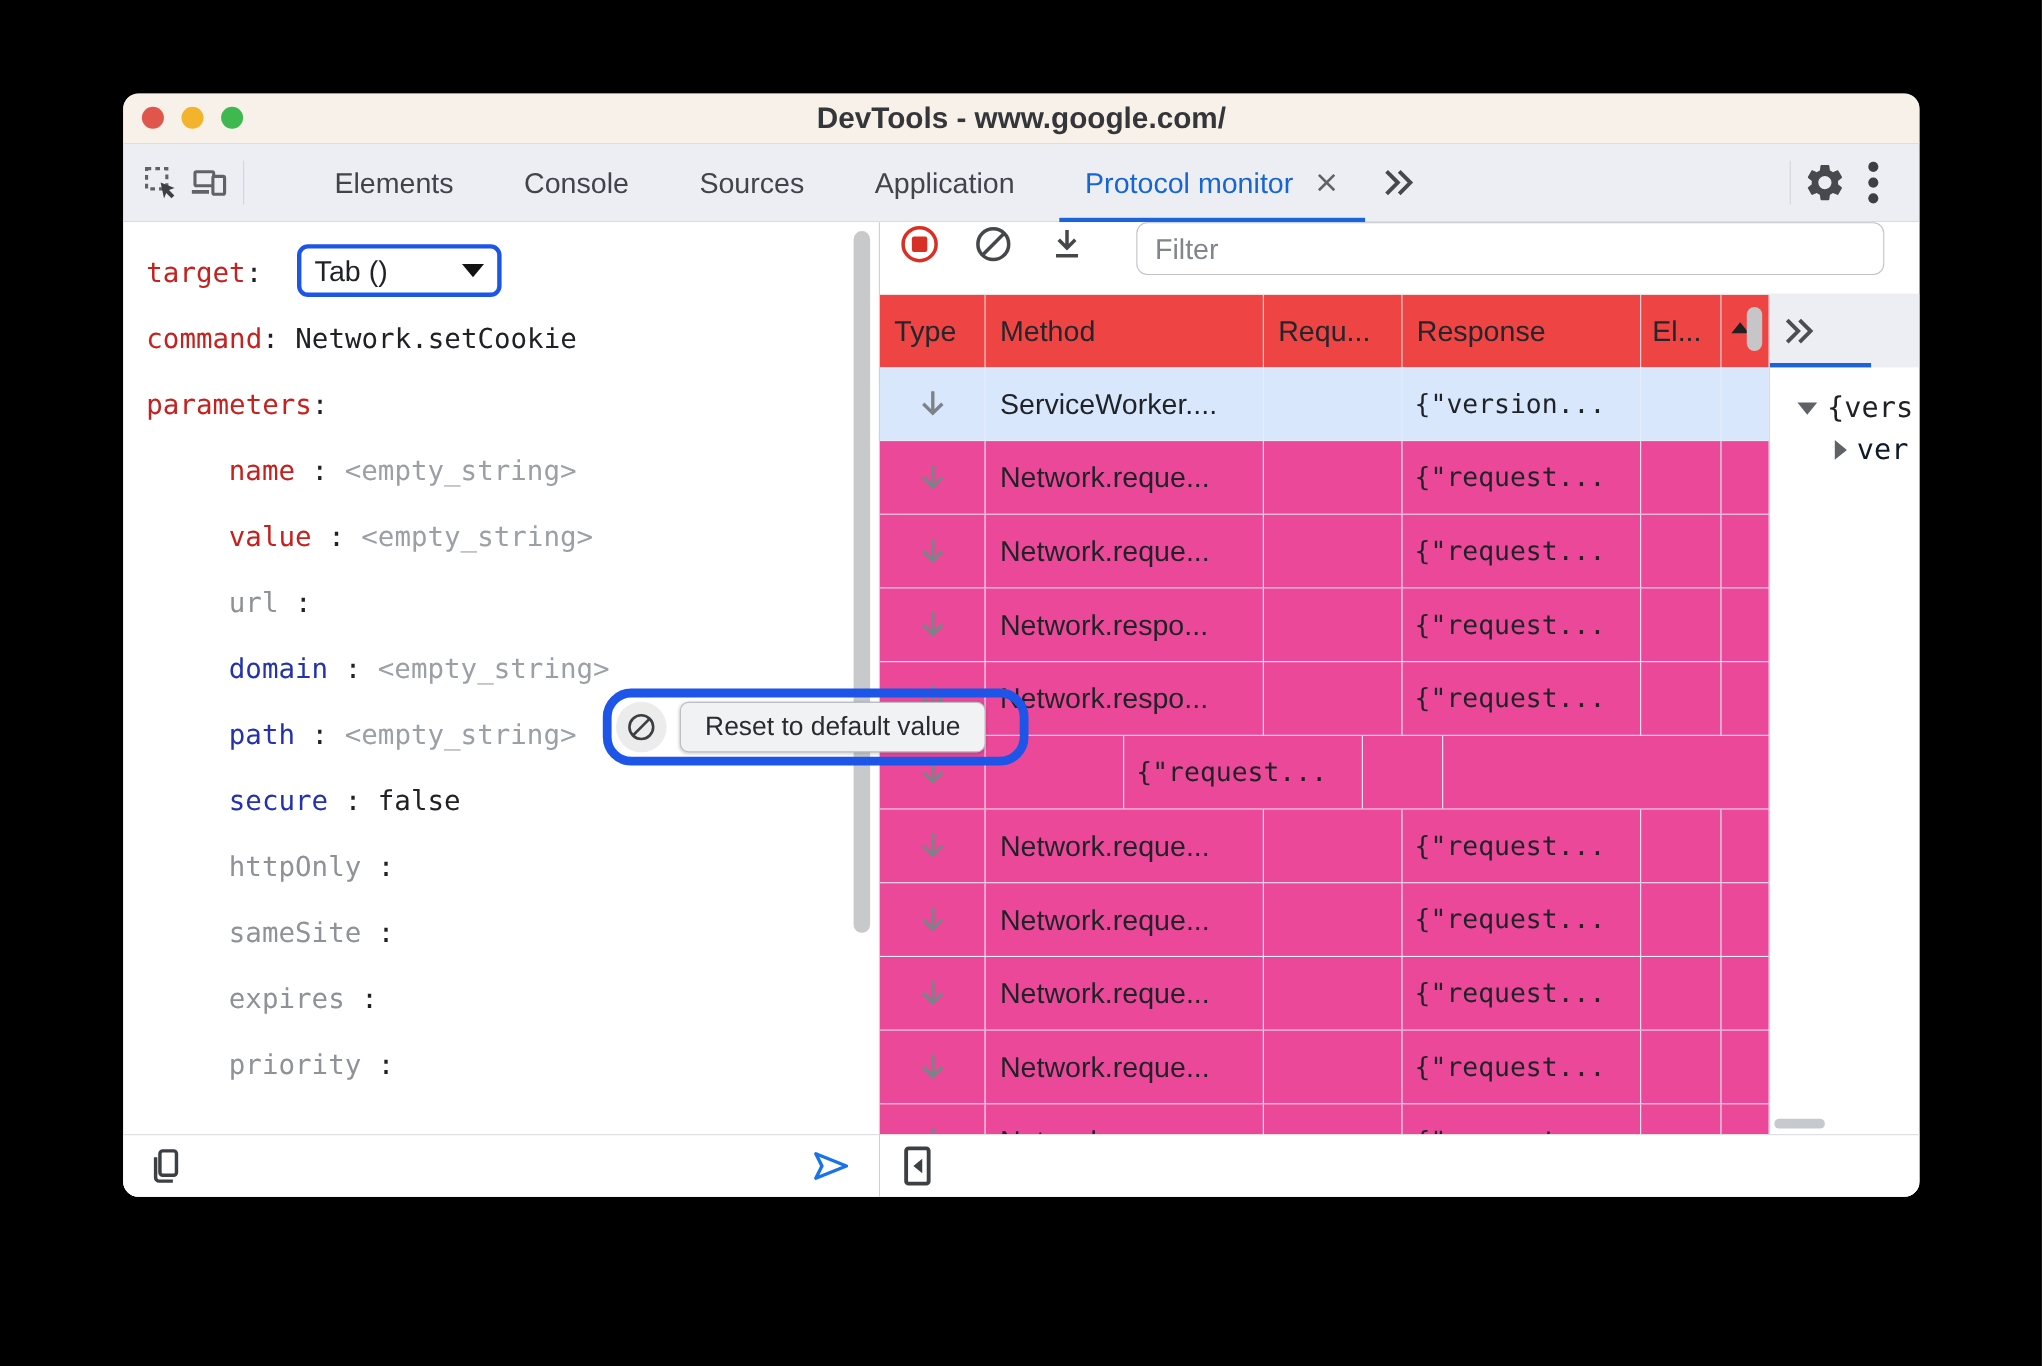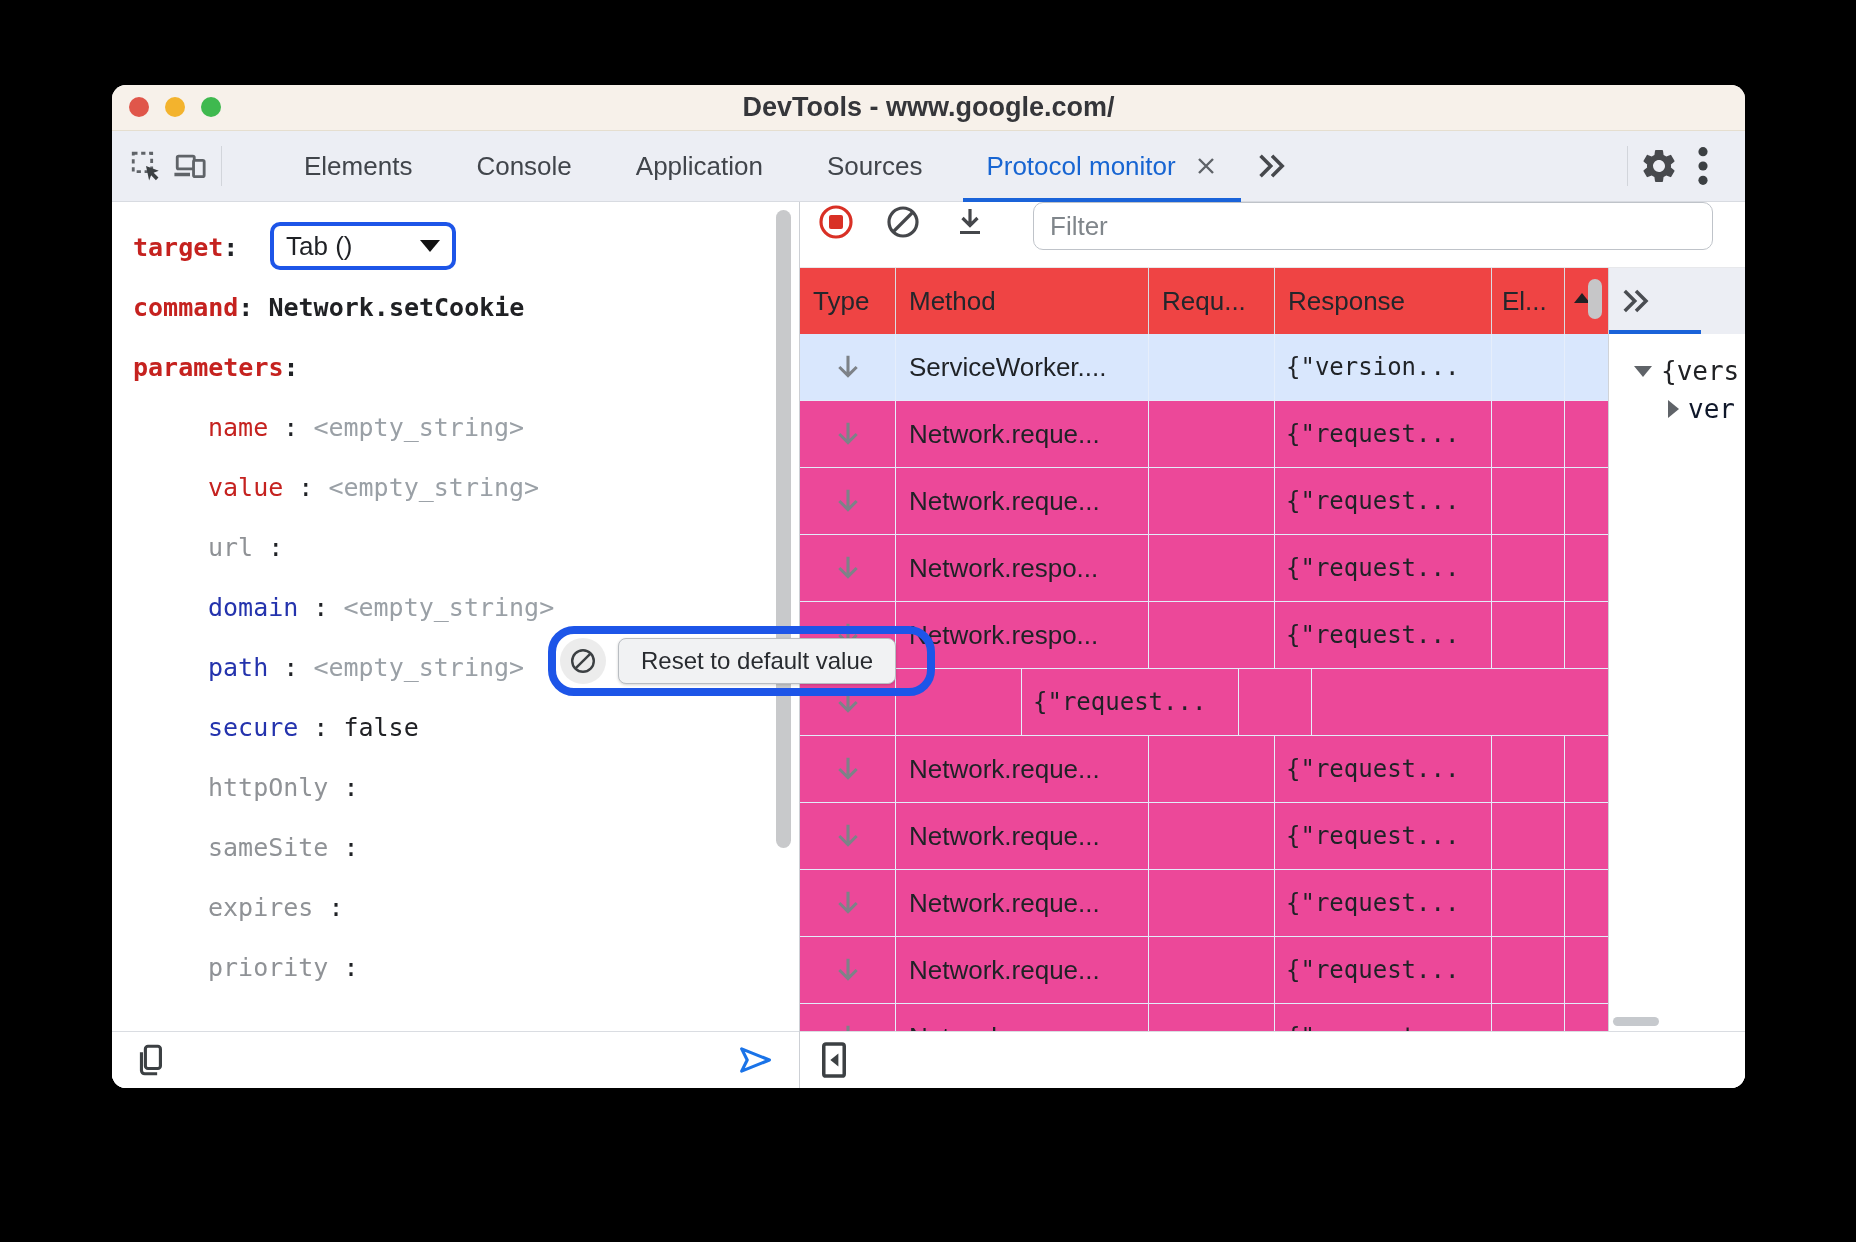--- a/index.html
+++ b/index.html
@@ -23,21 +23,21 @@
   .tab.active{color:#1765d2;justify-content:flex-end;}
   .tab.active::after{content:"";position:absolute;left:4px;right:4px;bottom:0;height:4px;background:#1a63d9;}
   .closex{margin-left:18px;display:flex;align-items:center;}
   .spacer{flex:1;}
 
   
   .content{position:absolute;top:117px;left:0;right:0;bottom:0;display:flex;}
   .left-panel{width:688px;border-right:1px solid #cdd0d5;position:relative;box-sizing:border-box;background:#fff;flex:none;}
   .editor{position:absolute;top:0;left:0;right:16px;bottom:56px;overflow:hidden;padding-top:15px;font-family:"DejaVu Sans Mono",monospace;font-size:25px;}
   .code-line{height:60px;display:flex;align-items:center;padding-left:96px;white-space:pre;}
-  .code-line.top{padding-left:21px;font-weight:bold;}
+  .code-line.top{padding-left:21px;}
   .k-red{color:#c5221f;}
   .k-blue{color:#2433ad;}
   .k-gray{color:#8f9296;}
   .sep{color:#1f2125;}
   .v-muted{color:#9aa0a6;}
   .v-dark{color:#202124;}
   .left-scroll{position:absolute;right:8px;top:8px;width:15px;height:638px;background:#c8c9cb;border-radius:8px;}
 
   .panel-toolbar{position:absolute;left:0;right:0;bottom:0;height:56px;border-top:1px solid #dadde2;background:#fff;display:flex;align-items:center;}
   .send-btn{position:absolute;right:24px;top:8px;width:40px;height:40px;display:flex;align-items:center;justify-content:center;}
@@ -120,24 +120,24 @@
       </span>
       <span class="vsep"></span>
 
       <span class="tab first">
           <span>Elements</span>
         </span>
       <span class="tab">
           <span>Console</span>
         </span>
       <span class="tab">
-          <span>Application</span>
+          <span>Sources</span>
         </span>
       <span class="tab">
-          <span>Sources</span>
+          <span>Application</span>
         </span>
       <span class="tab active">
         <span>Protocol monitor</span>
         <span class="closex">
           <svg width="24" height="24" viewBox="0 0 24 24">
             <path d="M5 5 L19 19 M19 5 L5 19" stroke="#5f6368" stroke-width="2.4" fill="none"></path>
           </svg>
         </span>
       </span>
       <span class="tbtn">

